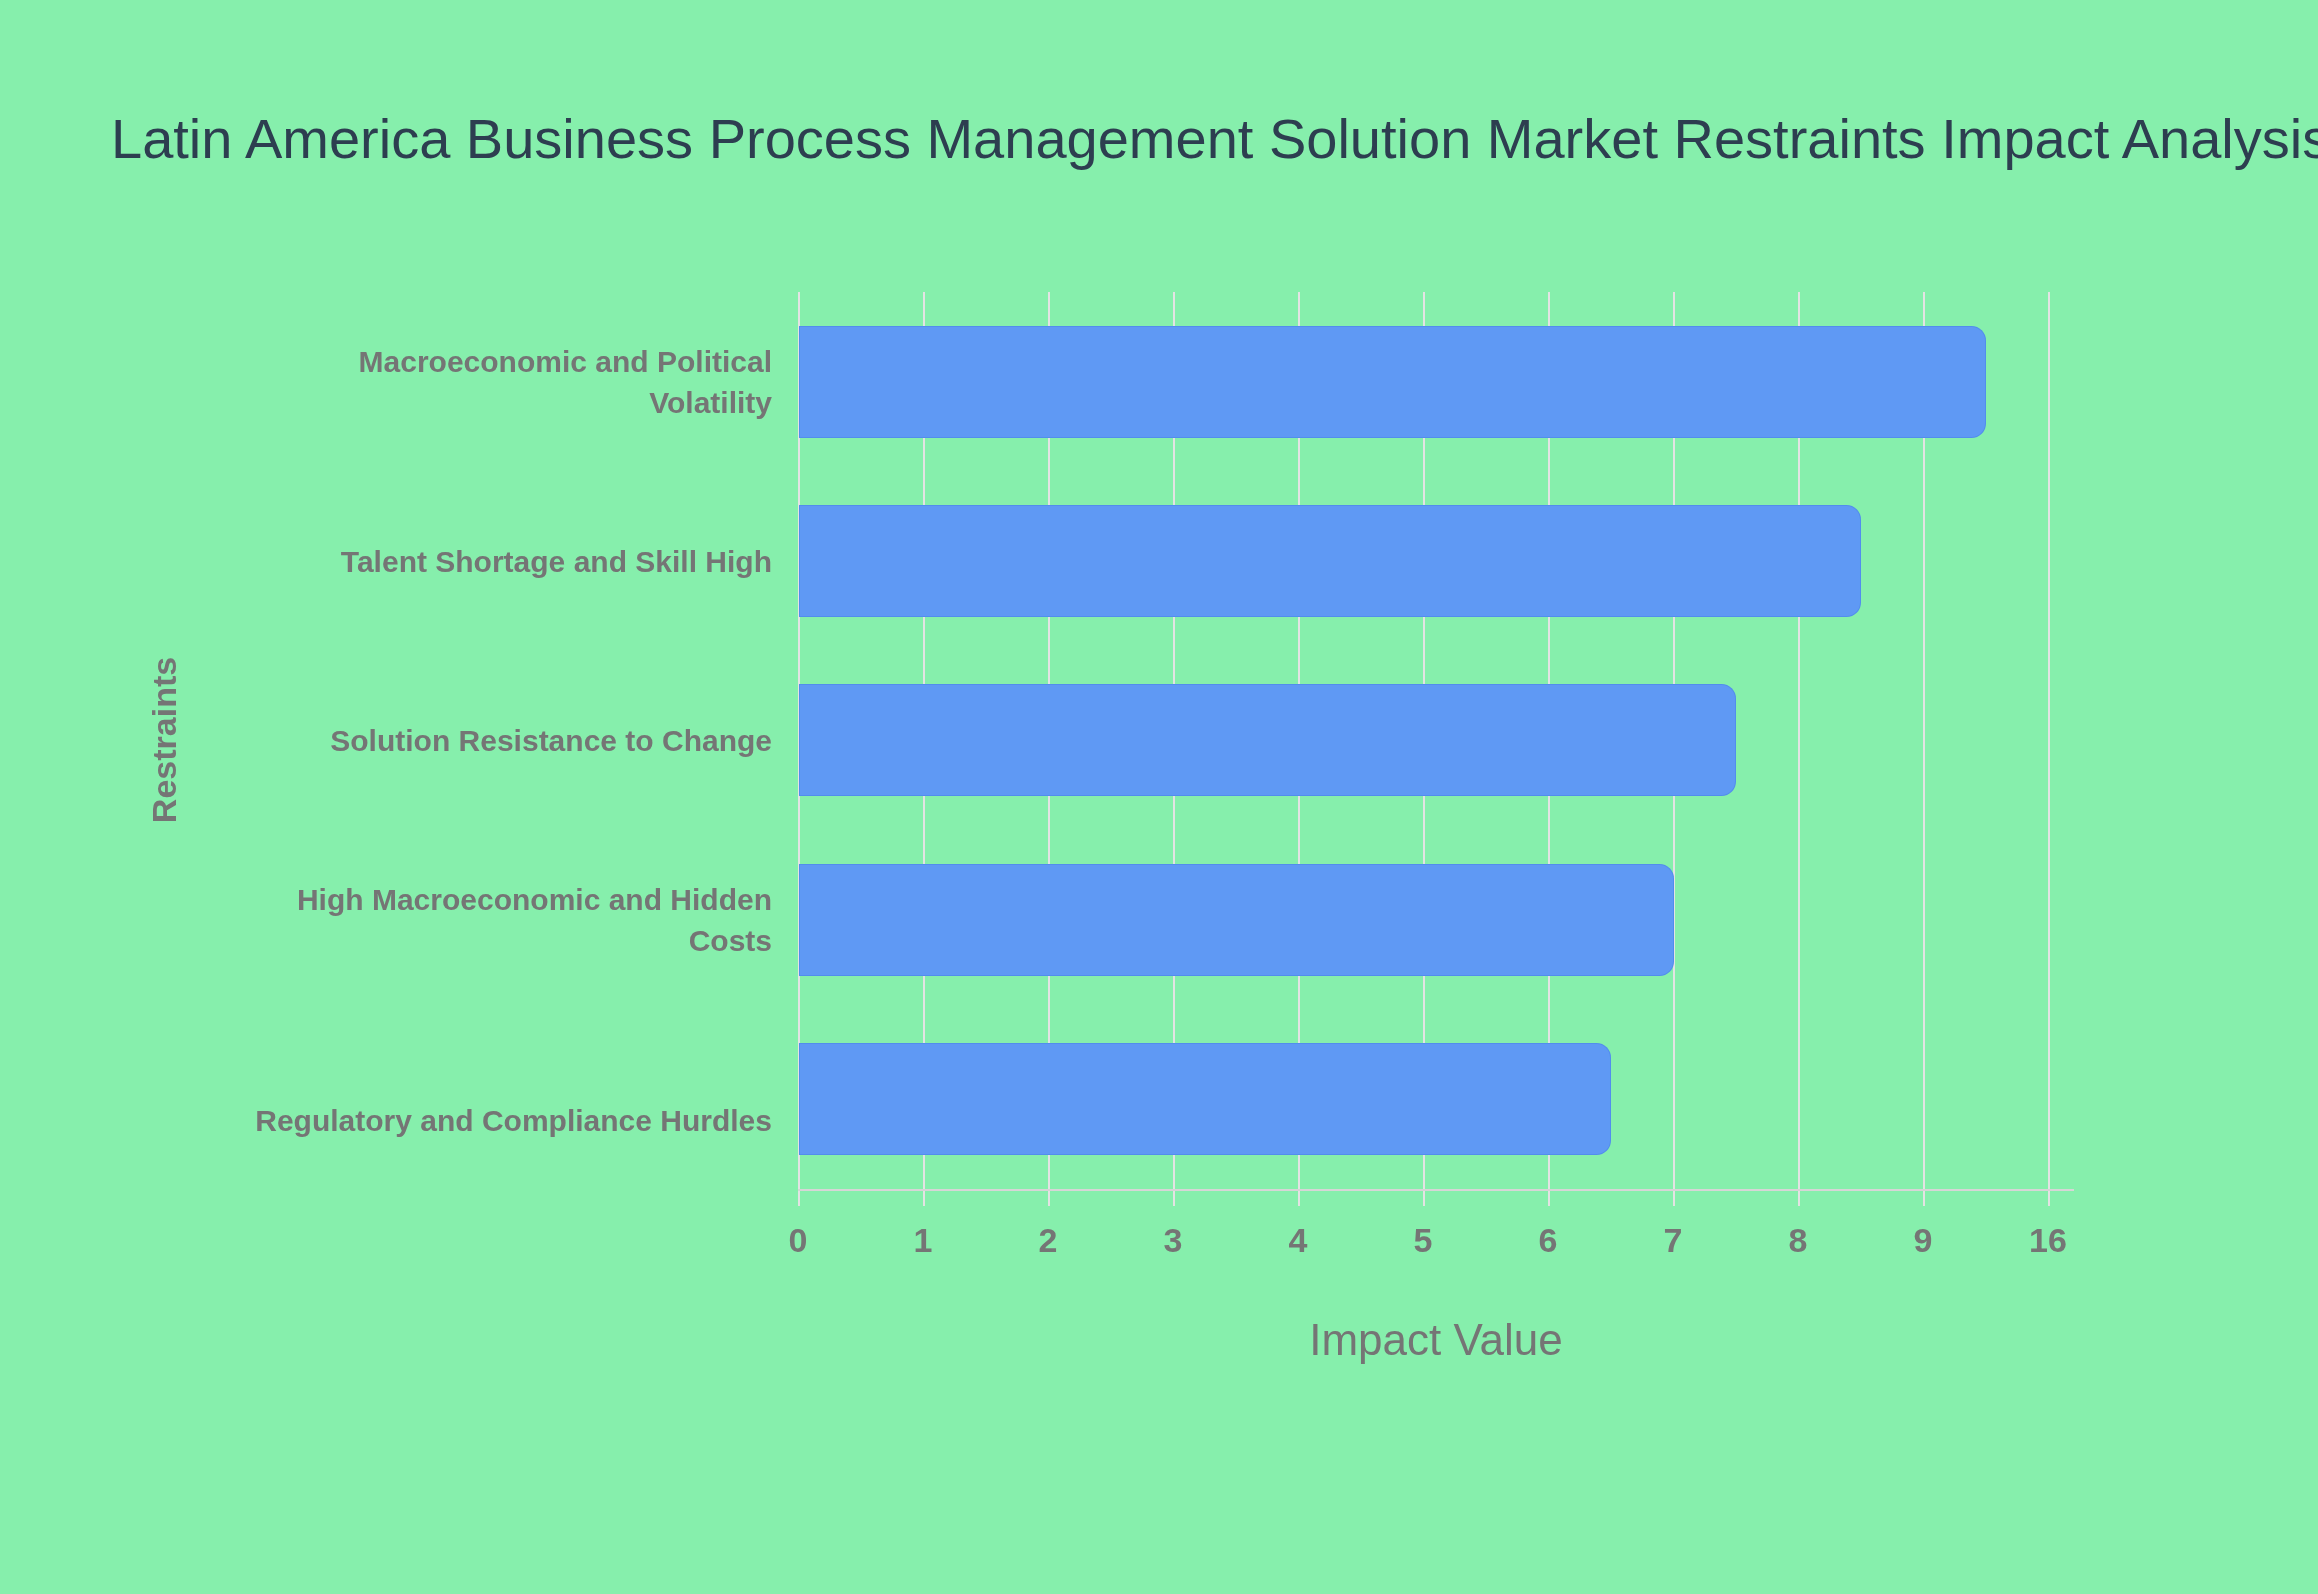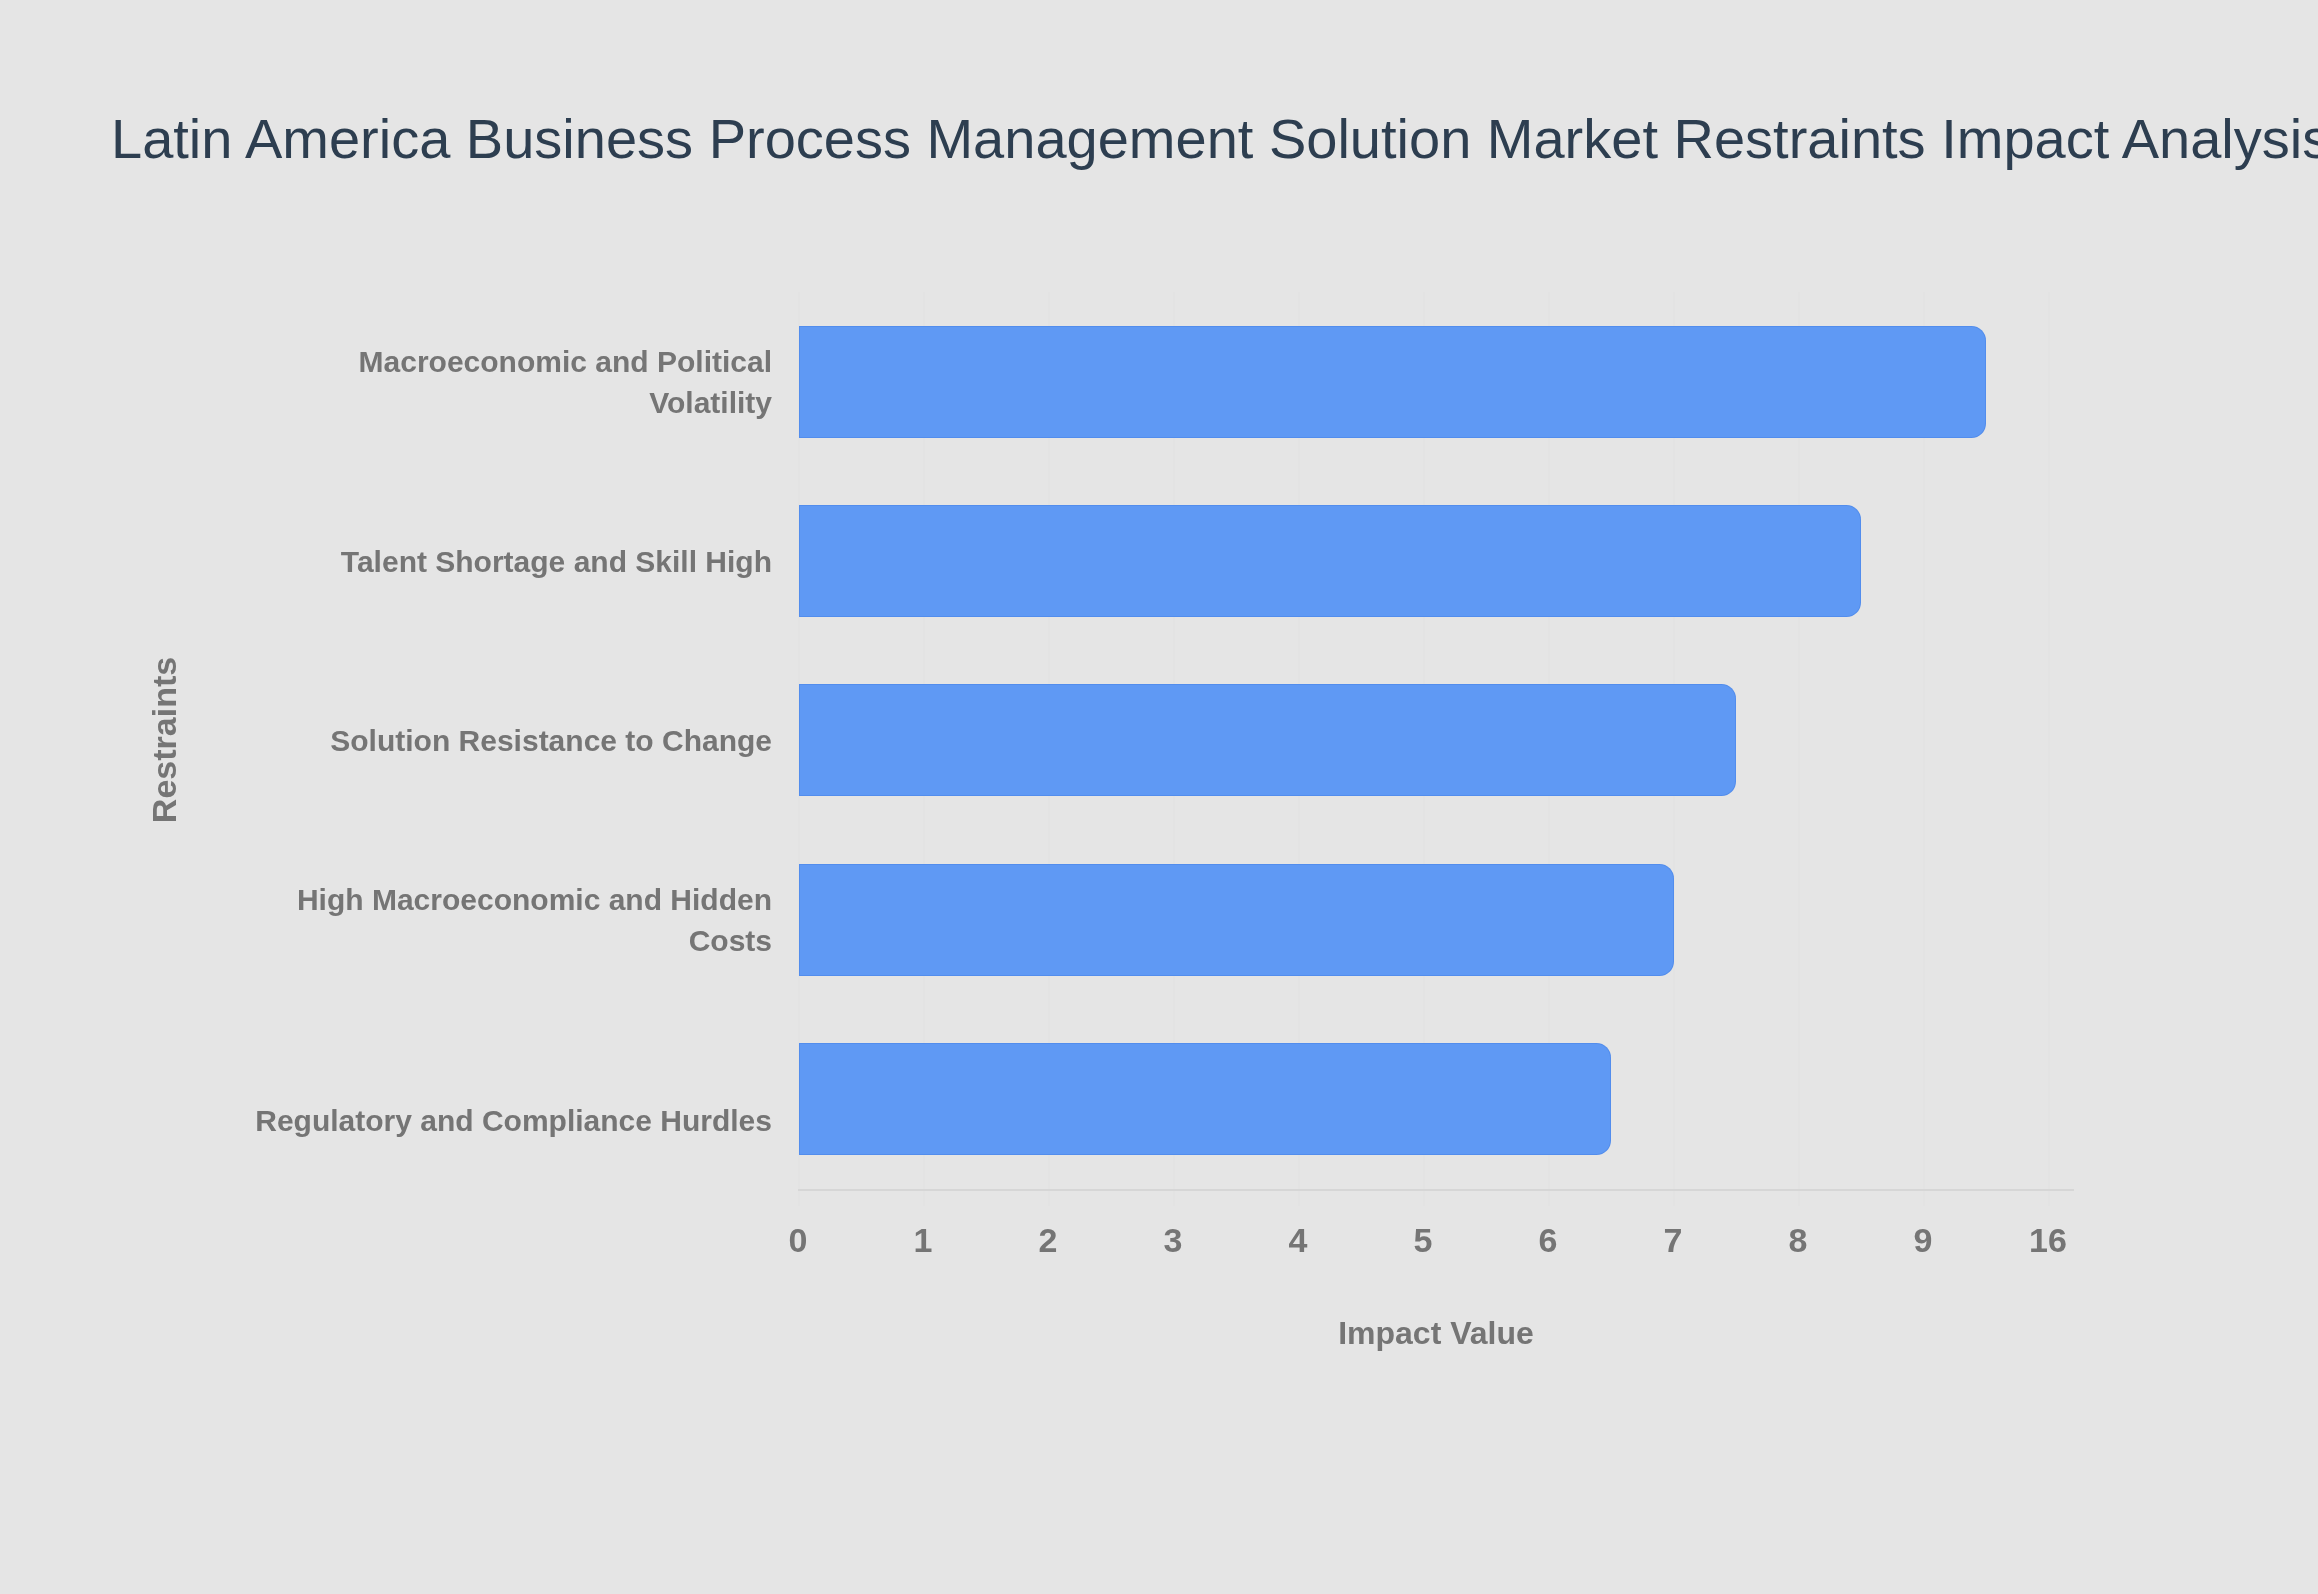--- a/index.html
+++ b/index.html
@@ -5,21 +5,21 @@
   html, body {
     margin: 0;
     padding: 0;
     background: #ffffff;
     font-family: "Liberation Sans", sans-serif;
   }
   .canvas {
     position: relative;
     width: 2319px;
     height: 1594px;
-    background: #e5e5e5;
+    background: #86efac;
     overflow: hidden;
   }
   .chart-title {
     position: absolute;
     left: 111px;
     top: 107px;
     font-size: 56px;
     line-height: 1.15;
     font-weight: 400;
     color: #2d3e50;
@@ -79,22 +79,22 @@
     font-size: 34px;
     font-weight: 700;
     color: #757575;
   }
   .x-axis-title {
     position: absolute;
     left: 798px;
     width: 1276px;
     top: 1315px;
     text-align: center;
-    font-size: 32px;
-    font-weight: 700;
+    font-size: 44px;
+    font-weight: 400;
     color: #757575;
   }
   .y-axis-title {
     position: absolute;
     left: 164px;
     top: 740px;
     transform: translate(-50%, -50%) rotate(-90deg);
     font-size: 34px;
     font-weight: 700;
     color: #757575;

